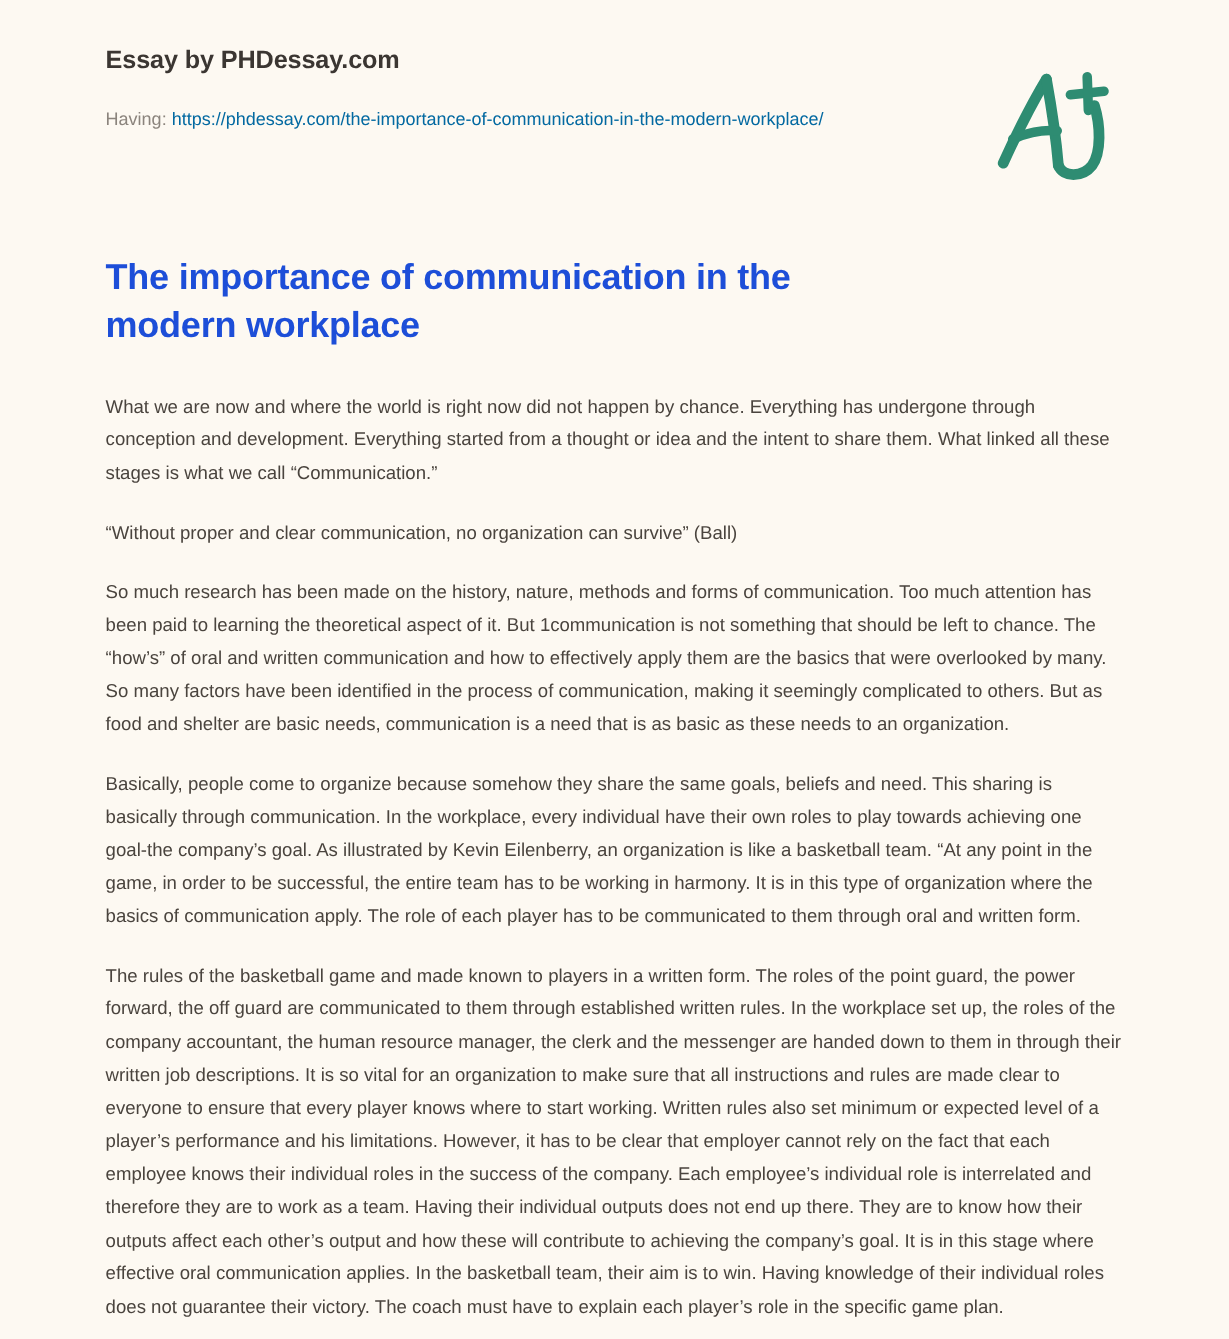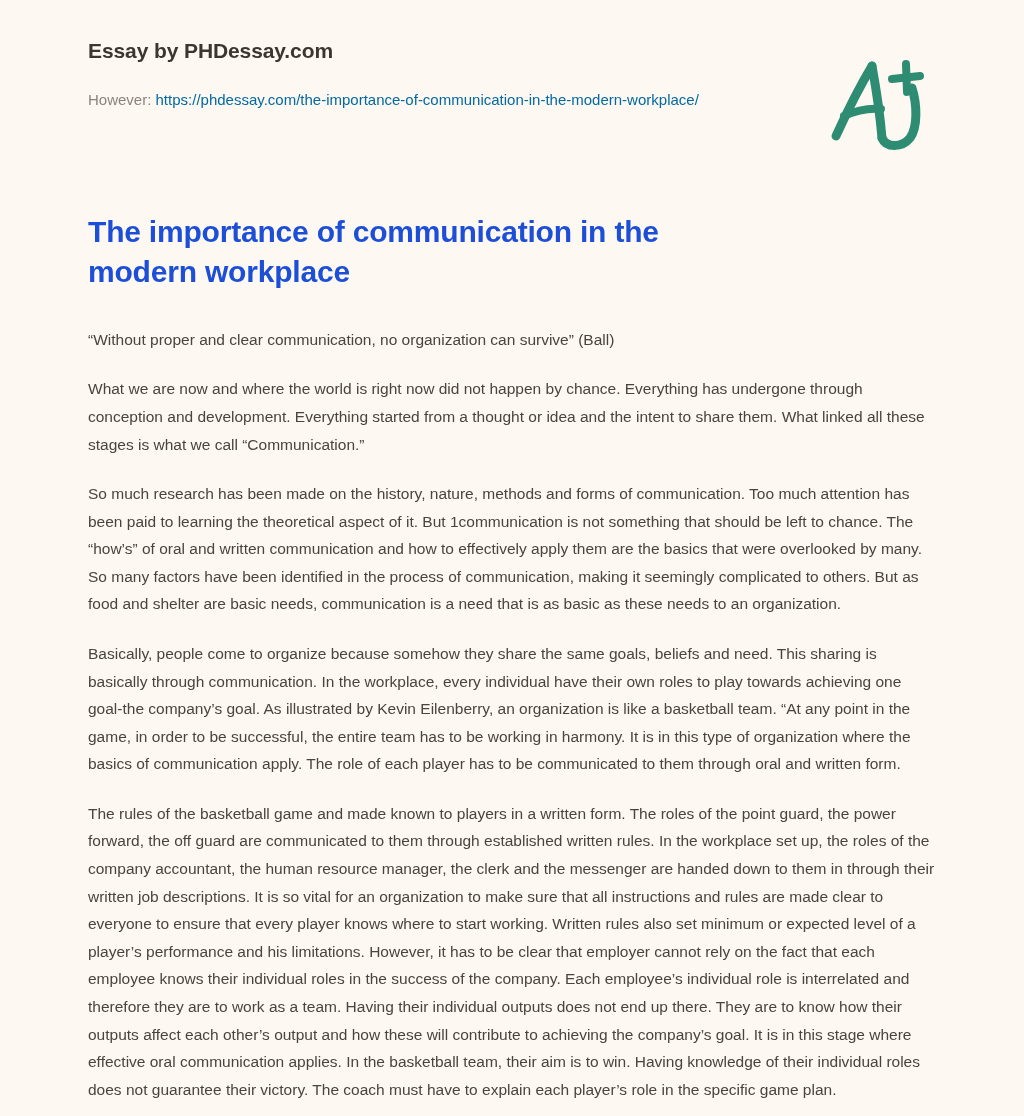--- a/index.html
+++ b/index.html
@@ -93,21 +93,21 @@
 <body>
 
 <div class="page">
 
   <div class="masthead">
 
     <div class="masthead-left">
       <div class="brand-line">Essay by PHDessay.com</div>
 
       <div class="source-line">
-        <span class="source-label">However:</span>
+        <span class="source-label">Having:</span>
         <a class="source-url" href="#">https://phdessay.com/the-importance-of-communication-in-the-modern-workplace/</a>
       </div>
     </div>
 
     <div class="logo">
       <svg width="104" height="96" viewBox="0 0 104 96" aria-hidden="true">
         <g fill="none" stroke="#2e8c72" stroke-linecap="round" stroke-linejoin="round">
 
           <path d="M12 82 C22 60 36 32 48 12" stroke-width="9"></path>
           <path d="M48 12 C52 34 56 60 58 84" stroke-width="9"></path>
@@ -120,22 +120,22 @@
         </g>
       </svg>
     </div>
 
   </div>
 
   <div class="article">
     <h1 class="article-title">The importance of communication in the modern workplace</h1>
 
     <div class="body-copy">
+      <p>What we are now and where the world is right now did not happen by chance. Everything has undergone through conception and development. Everything started from a thought or idea and the intent to share them. What linked all these stages is what we call “Communication.”</p>
       <p>“Without proper and clear communication, no organization can survive” (Ball)</p>
-      <p>What we are now and where the world is right now did not happen by chance. Everything has undergone through conception and development. Everything started from a thought or idea and the intent to share them. What linked all these stages is what we call “Communication.”</p>
       <p>So much research has been made on the history, nature, methods and forms of communication. Too much attention has been paid to learning the theoretical aspect of it. But 1communication is not something that should be left to chance. The “how’s” of oral and written communication and how to effectively apply them are the basics that were overlooked by many. So many factors have been identified in the process of communication, making it seemingly complicated to others. But as food and shelter are basic needs, communication is a need that is as basic as these needs to an organization.</p>
       <p>Basically, people come to organize because somehow they share the same goals, beliefs and need. This sharing is basically through communication. In the workplace, every individual have their own roles to play towards achieving one goal-the company’s goal. As illustrated by Kevin Eilenberry, an organization is like a basketball team. “At any point in the game, in order to be successful, the entire team has to be working in harmony. It is in this type of organization where the basics of communication apply. The role of each player has to be communicated to them through oral and written form.</p>
       <p>The rules of the basketball game and made known to players in a written form. The roles of the point guard, the power forward, the off guard are communicated to them through established written rules. In the workplace set up, the roles of the company accountant, the human resource manager, the clerk and the messenger are handed down to them in through their written job descriptions. It is so vital for an organization to make sure that all instructions and rules are made clear to everyone to ensure that every player knows where to start working. Written rules also set minimum or expected level of a player’s performance and his limitations. However, it has to be clear that employer cannot rely on the fact that each employee knows their individual roles in the success of the company. Each employee’s individual role is interrelated and therefore they are to work as a team. Having their individual outputs does not end up there. They are to know how their outputs affect each other’s output and how these will contribute to achieving the company’s goal. It is in this stage where effective oral communication applies. In the basketball team, their aim is to win. Having knowledge of their individual roles does not guarantee their victory. The coach must have to explain each player’s role in the specific game plan.</p>
 
     </div>
   </div>
 
 </div>
 
 </body></html>

